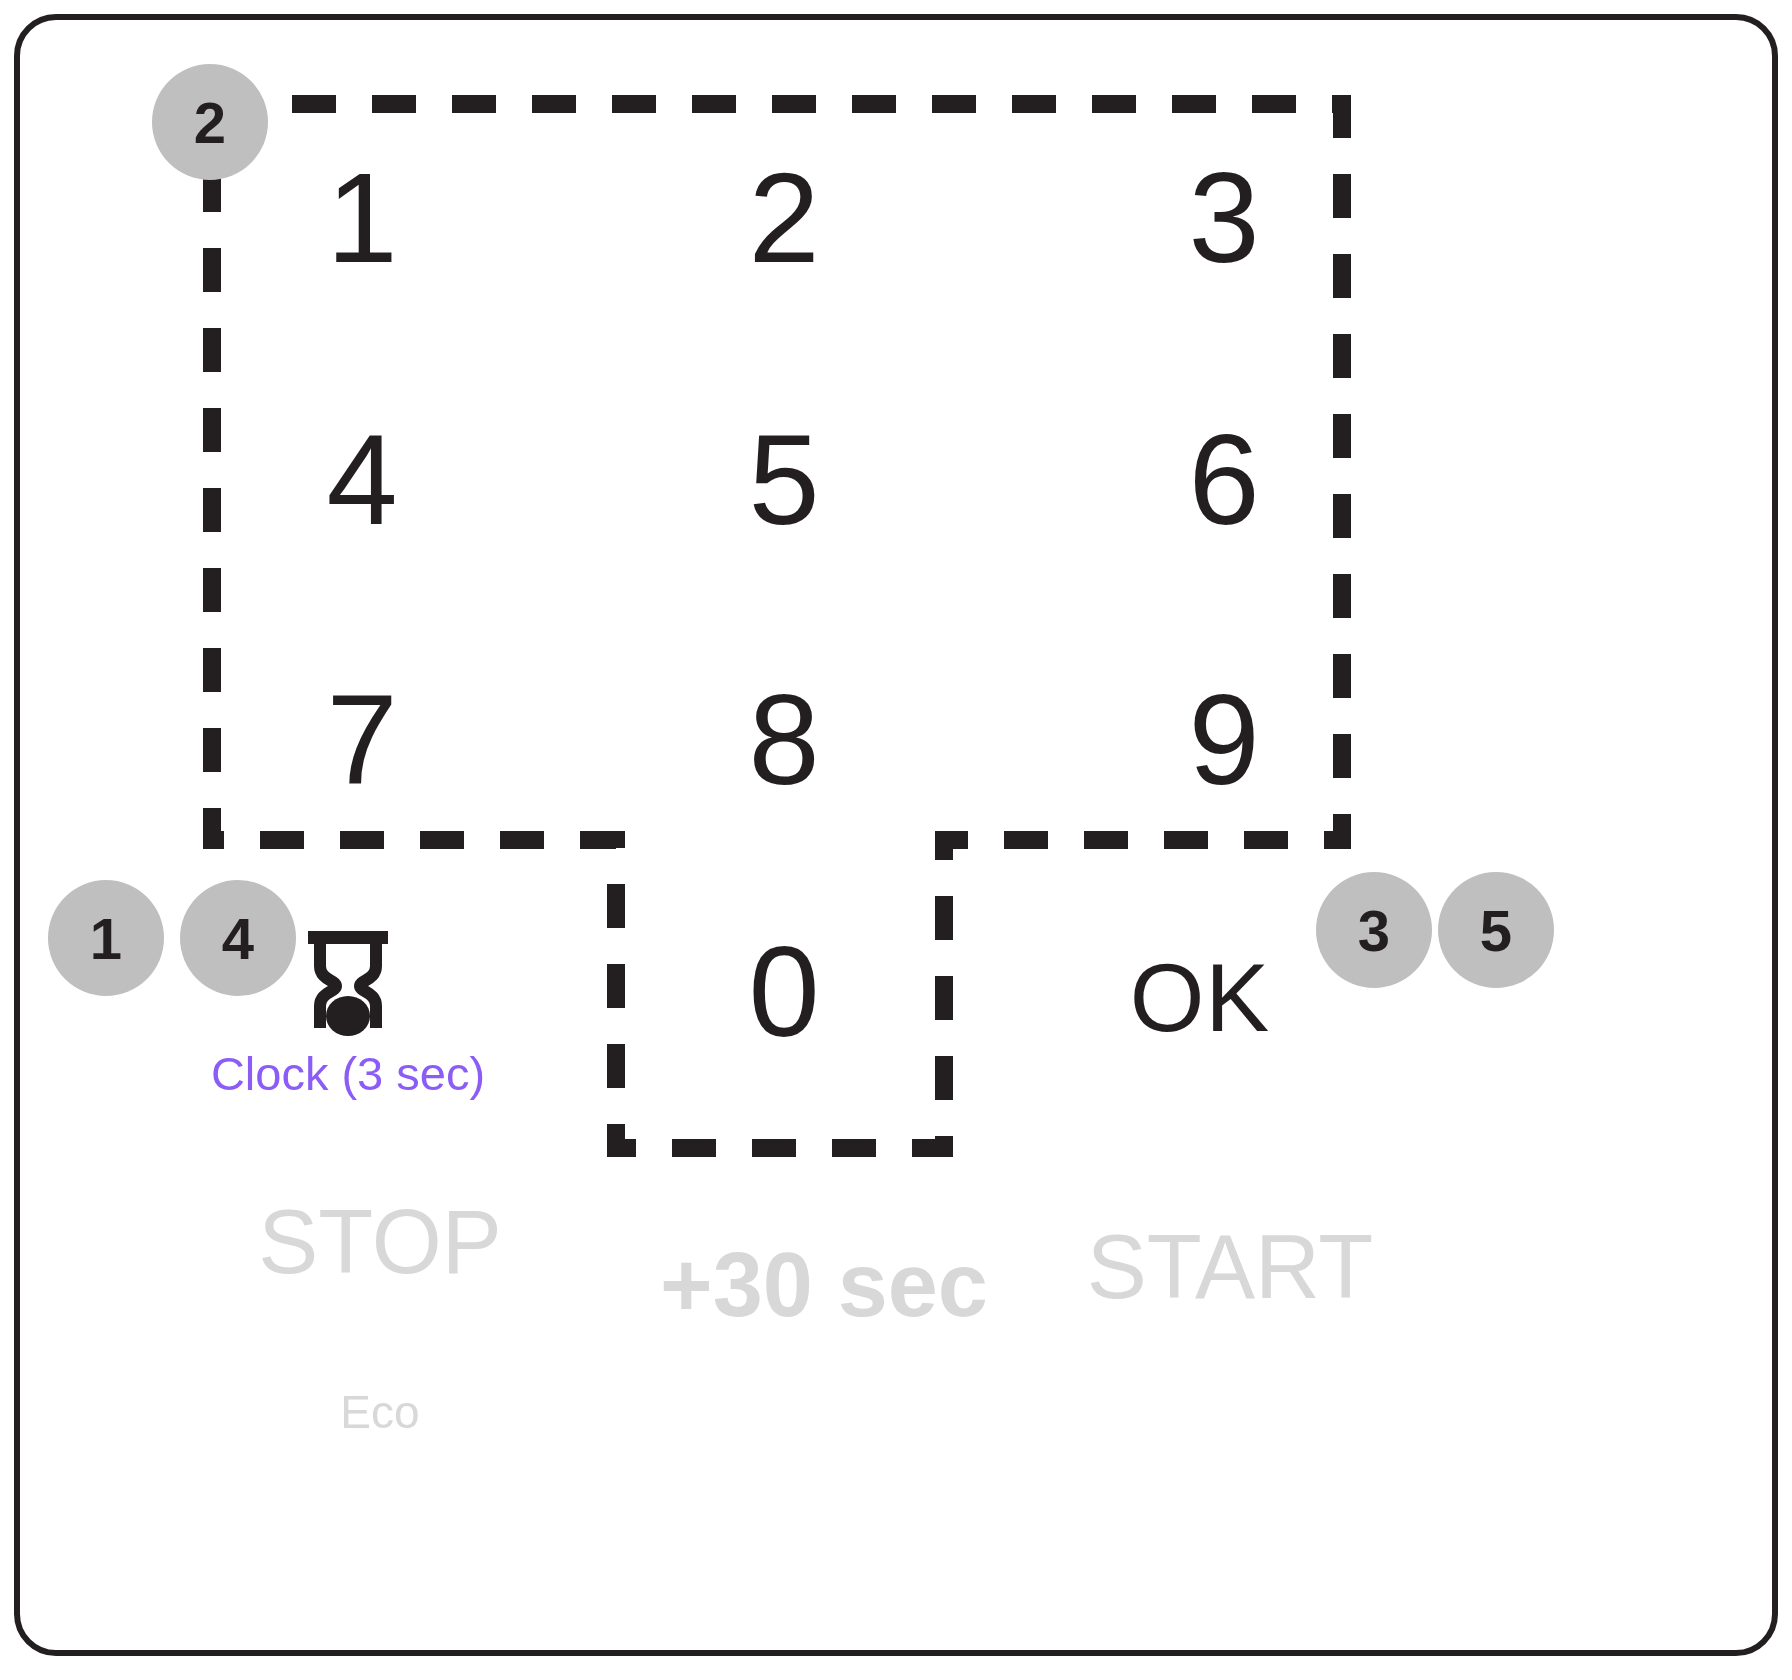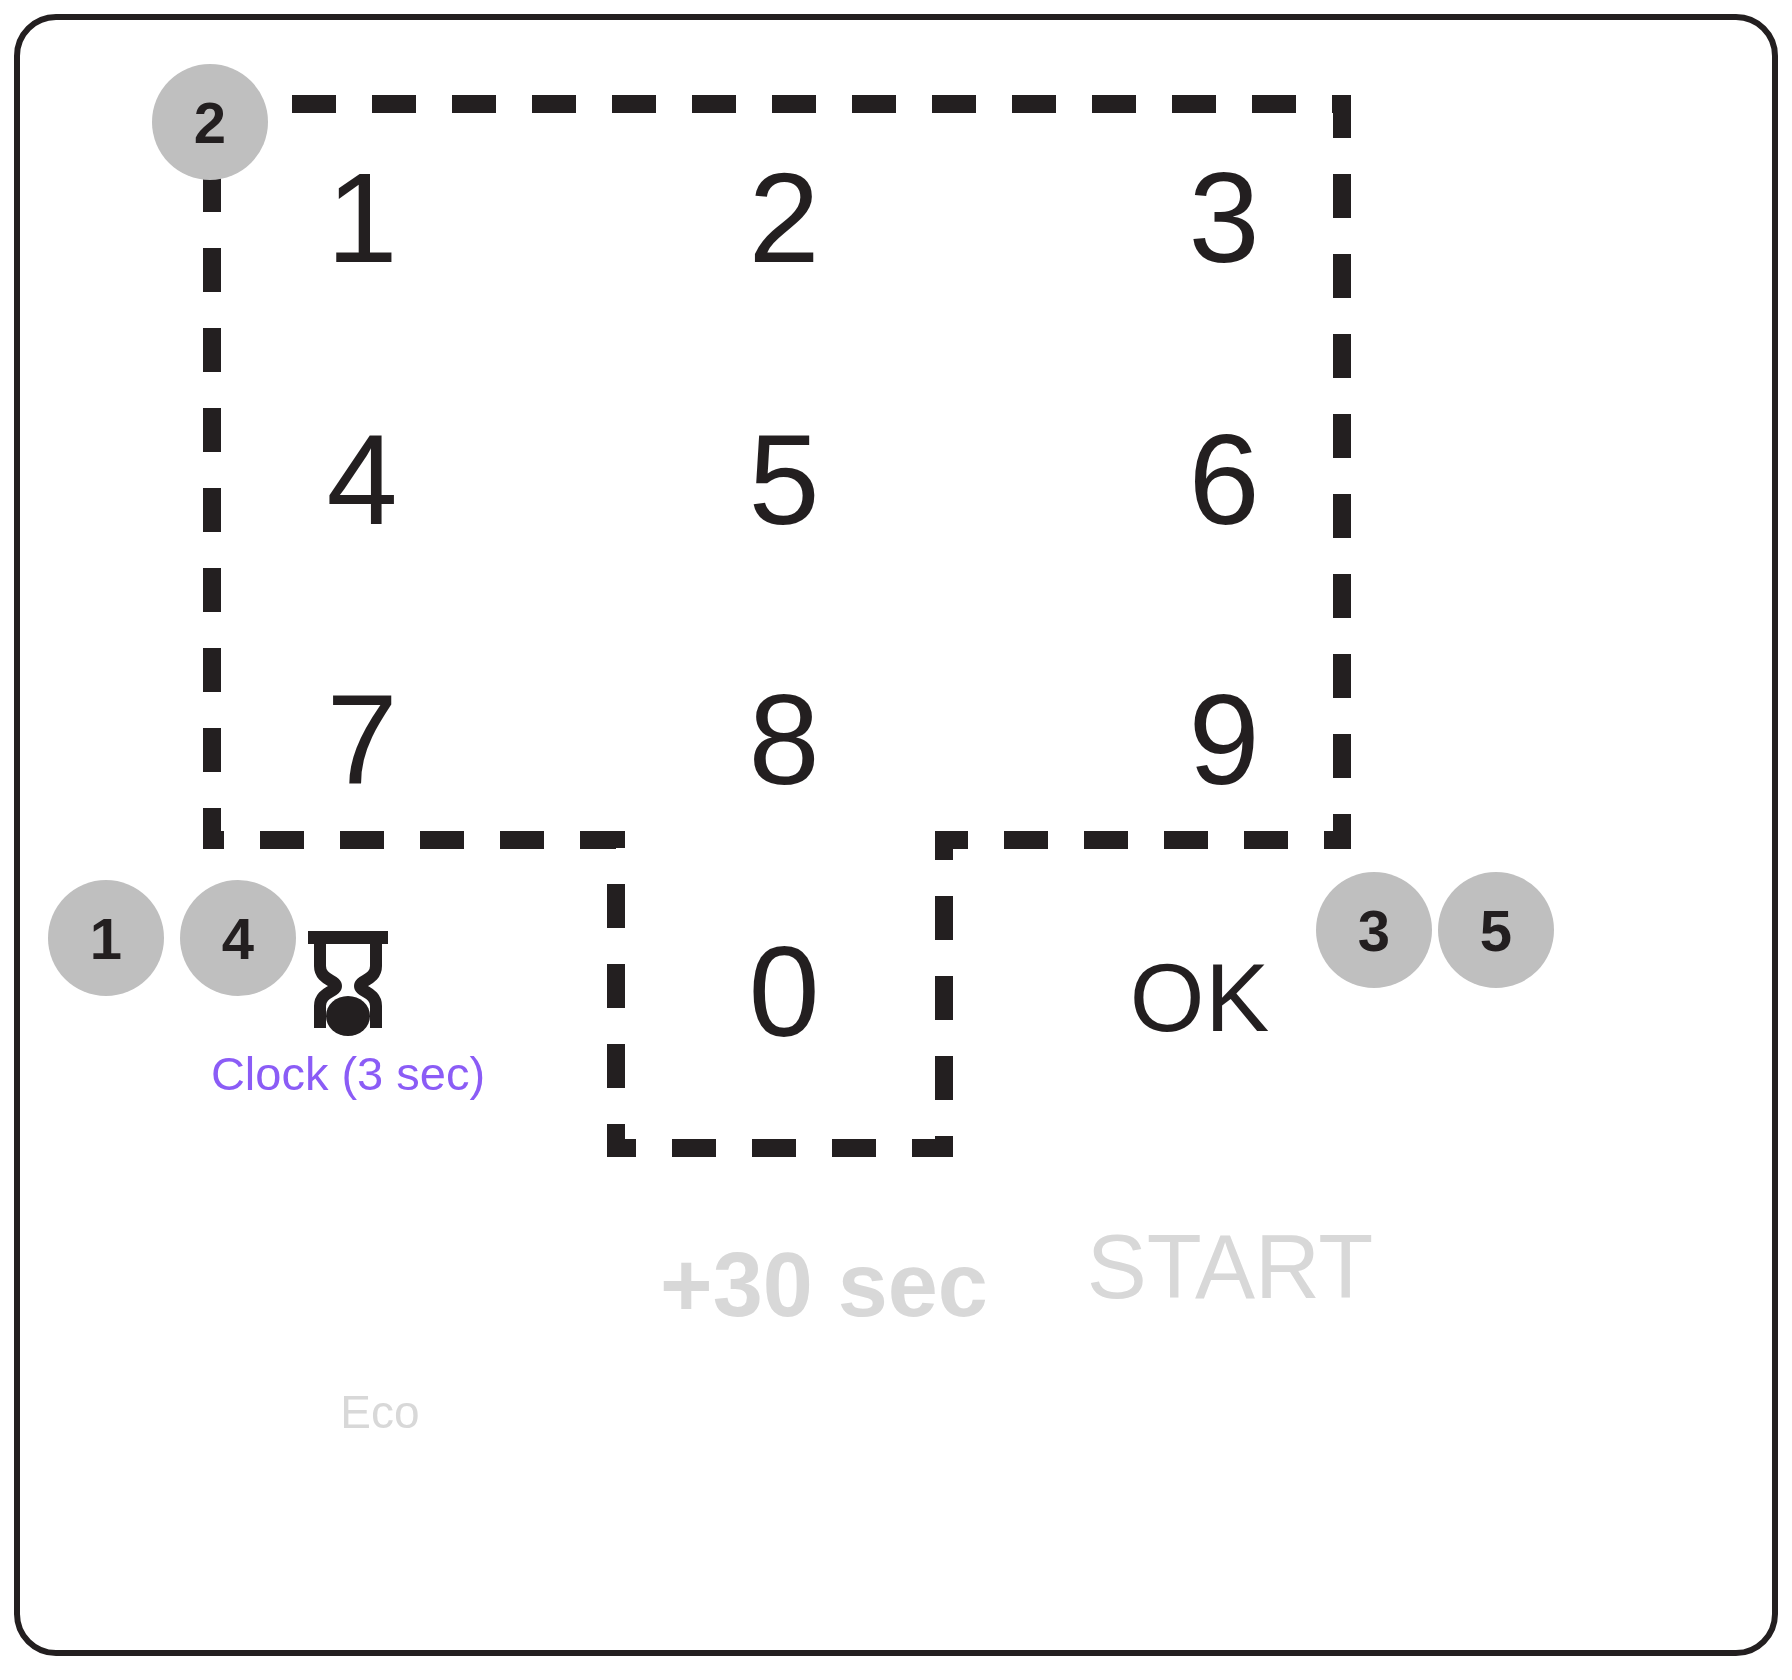--- a/index.html
+++ b/index.html
@@ -130,20 +130,21 @@
       <rect x="6" y="3" width="80" height="13" fill="#231f20"></rect>
       <path d="M18 16 L18 38 C18 52 34 52 34 58 C34 64 18 64 18 78 L18 100" fill="none" stroke="#231f20" stroke-width="12" stroke-linecap="butt"></path>
       <path d="M74 16 L74 38 C74 52 58 52 58 58 C58 64 74 64 74 78 L74 100" fill="none" stroke="#231f20" stroke-width="12" stroke-linecap="butt"></path>
       <ellipse cx="46" cy="88" rx="22" ry="20" fill="#231f20"></ellipse>
     </svg>
   </div>
 
   <div class="sublabel" style="left:148px; top:1030px; width:360px;">Clock (3 sec)</div>
 
 
+  <div class="ghost ghost-big" style="left:180px; top:1175px; width:360px;">STOP</div>
   <div class="ghost ghost-small" style="left:180px; top:1368px; width:360px;">Eco</div>
 
   <div class="ghost ghost-big" style="left:594px; top:1218px; width:420px;font-weight:bold;">+30 sec</div>
 
   <div class="ghost ghost-big" style="left:1030px; top:1200px; width:360px;">START</div>
 
 </div>
 
 <svg id="dash-layer" viewBox="0 0 1792 1680" xmlns="http://www.w3.org/2000/svg">
 

